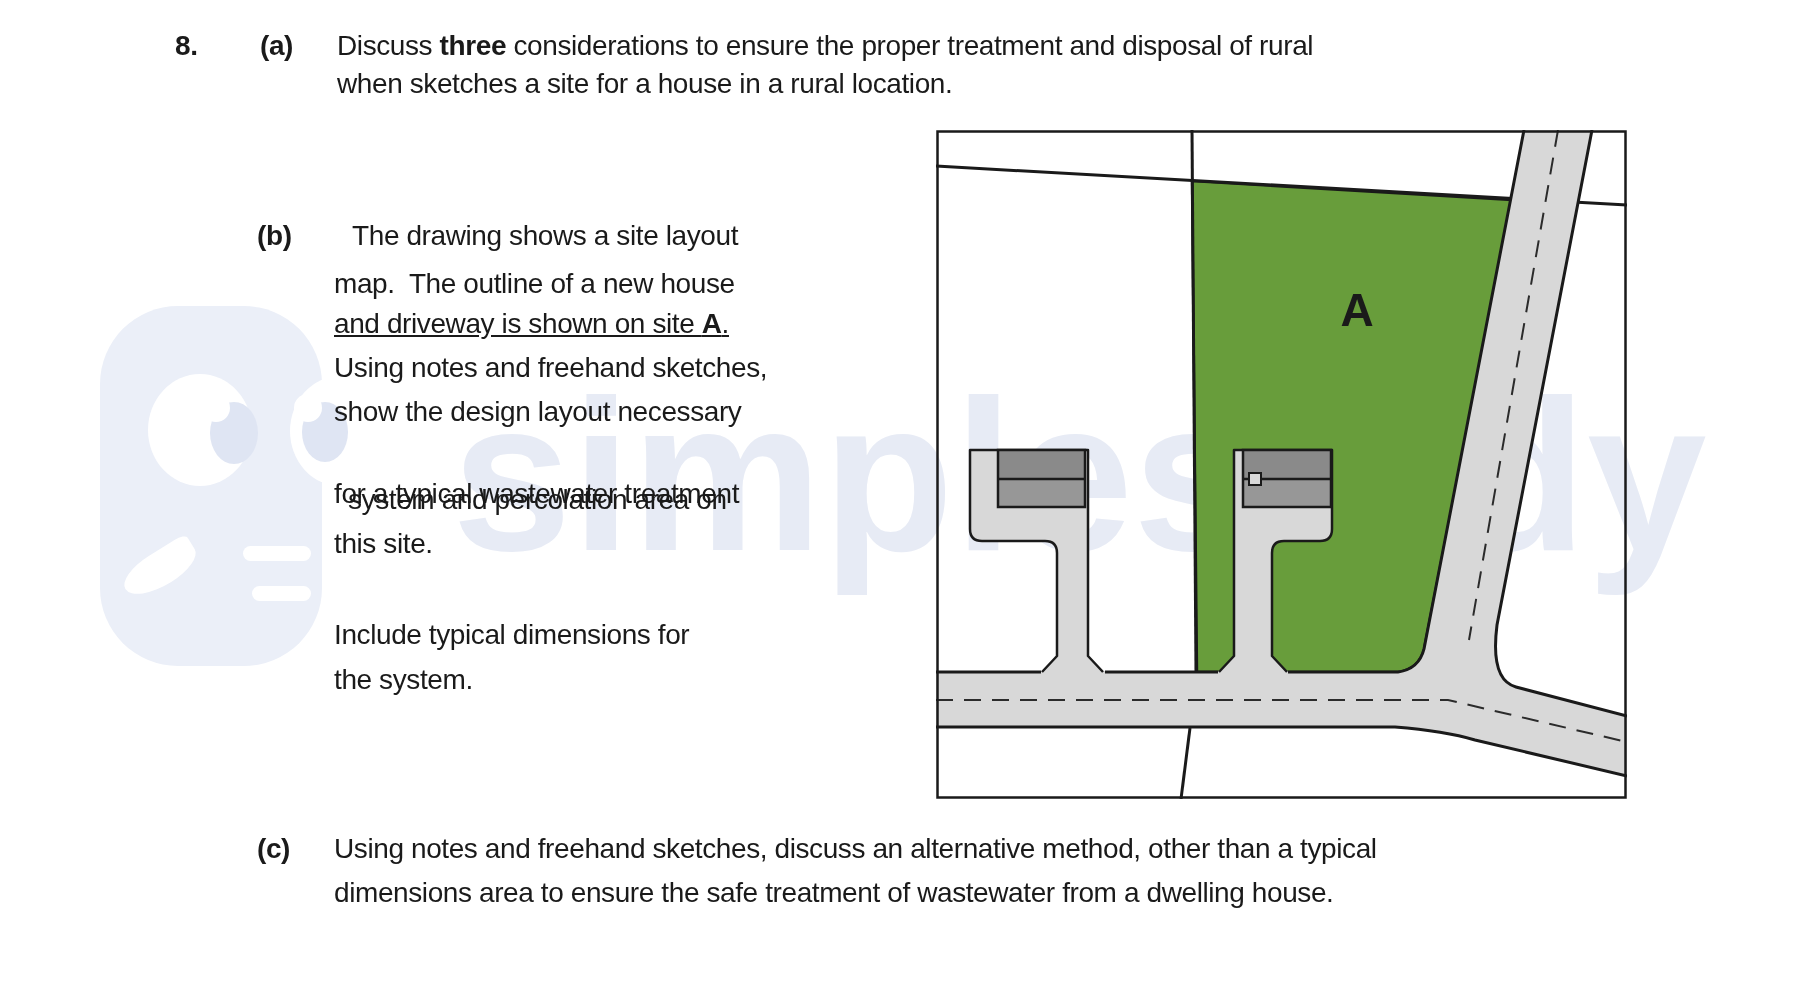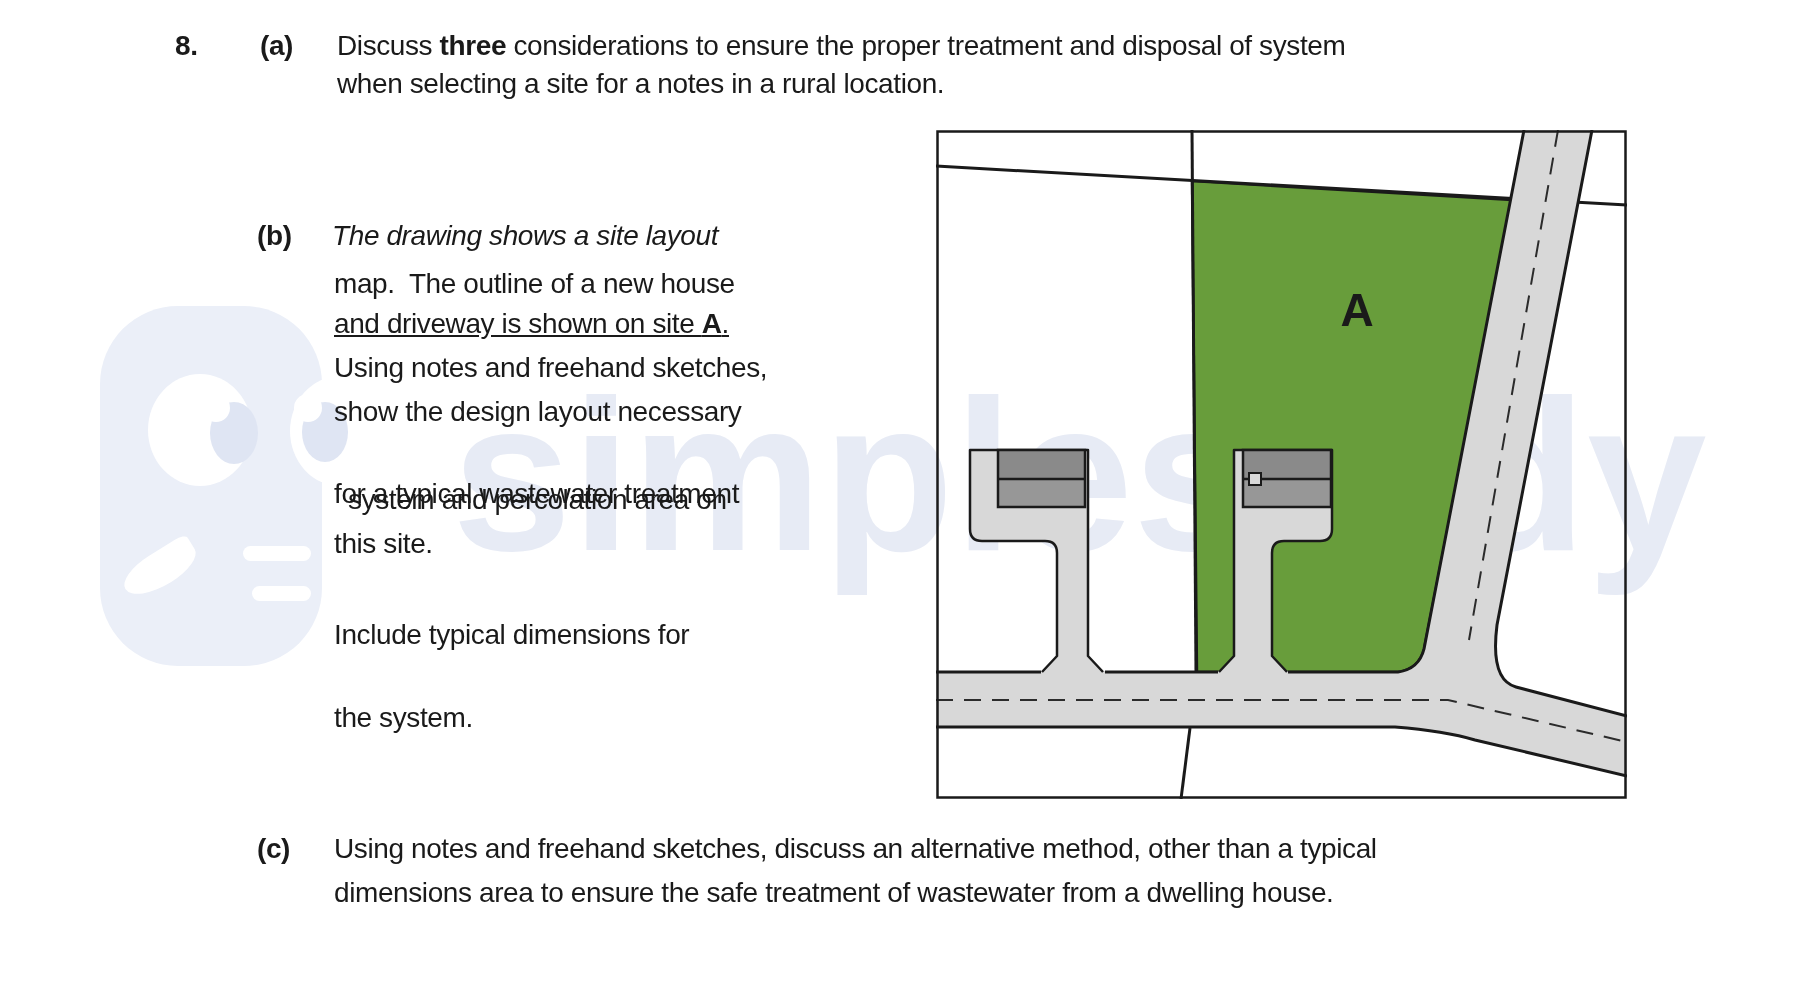--- a/index.html
+++ b/index.html
@@ -50,34 +50,34 @@
     <div class="wm-shape" style="left:143px;top:240px;width:68px;height:15px;border-radius:8px;"></div>
     <div class="wm-shape" style="left:152px;top:280px;width:59px;height:15px;border-radius:8px;"></div>
     <div class="wm-shape" style="left:20px;top:246px;width:80px;height:34px;border-radius:60% 20% 60% 70%;transform:rotate(-32deg);"></div>
   </div>
   <div class="wm-text">simplestudy</div>
 </div>
 
 <div class="line lbl" style="left:175px;top:30px;">8.</div>
 
 <div class="line lbl" style="left:260px;top:30px;">(a)</div>
-<div class="line" style="left:337px;top:30px;"><span>Discuss </span><span class="b">three</span><span> considerations to ensure the proper treatment and disposal of system</span></div>
-<div class="line" style="left:337px;top:68px;">when selecting a site for a notes in a rural location.</div>
+<div class="line" style="left:337px;top:30px;"><span>Discuss </span><span class="b">three</span><span> considerations to ensure the proper treatment and disposal of rural</span></div>
+<div class="line" style="left:337px;top:68px;">when sketches a site for a house in a rural location.</div>
 
 <div class="line lbl" style="left:257px;top:220px;">(b)</div>
-<div class="line" style="left:332px;top:220px;font-style:italic;">The drawing shows a site layout</div>
+<div class="line" style="left:352px;top:220px;">The drawing shows a site layout</div>
 <div class="line" style="left:334px;top:268px;text-align:right;">map.  The outline of a new house</div>
 <div class="line" style="left:334px;top:308px;text-decoration:underline;"><span>and driveway is shown on site </span><span class="b">A</span><span>.</span></div>
 <div class="line" style="left:334px;top:352px;">Using notes and freehand sketches,</div>
 <div class="line" style="left:334px;top:396px;text-align:right;">show the design layout necessary</div>
 <div class="line" style="left:334px;top:440px;margin-top:38px;">for a typical wastewater treatment</div>
 <div class="line" style="left:334px;top:484px;margin-left:14px;">system and percolation area on</div>
 <div class="line" style="left:334px;top:528px;">this site.</div>
 <div class="line" style="left:334px;top:619px;">Include typical dimensions for</div>
-<div class="line" style="left:334px;top:664px;margin-top:38px;">the system.</div>
+<div class="line" style="left:334px;top:664px;">the system.</div>
 
 <div class="line lbl" style="left:257px;top:833px;">(c)</div>
 <div class="line" style="left:334px;top:833px;">Using notes and freehand sketches, discuss an alternative method, other than a typical</div>
 <div class="line" style="left:334px;top:877px;">dimensions area to ensure the safe treatment of wastewater from a dwelling house.</div>
 
 <div class="map">
   <svg width="691" height="669" viewBox="936 130 691 669" xmlns="http://www.w3.org/2000/svg">
 
     <path d="M1192,181 L1512,200 L1424,649 Q1419,669 1398,672 L1197,672 Z" stroke="#1a1a1a" stroke-width="2.5" stroke-linejoin="round" fill="#689d3b"></path>
 

